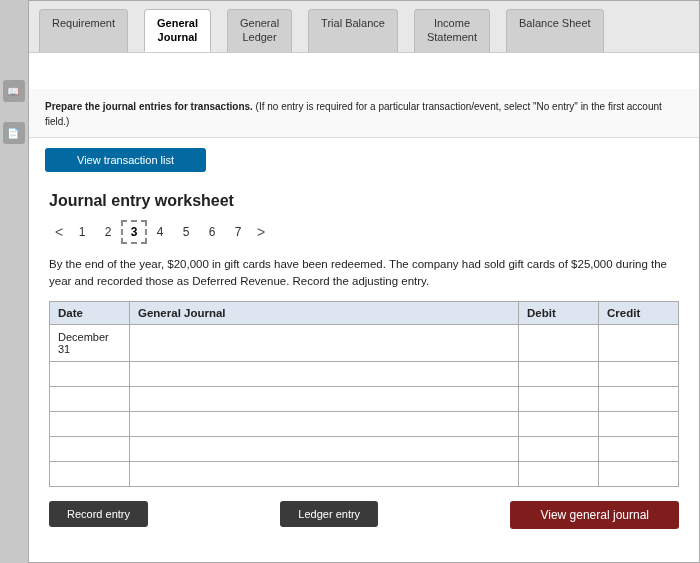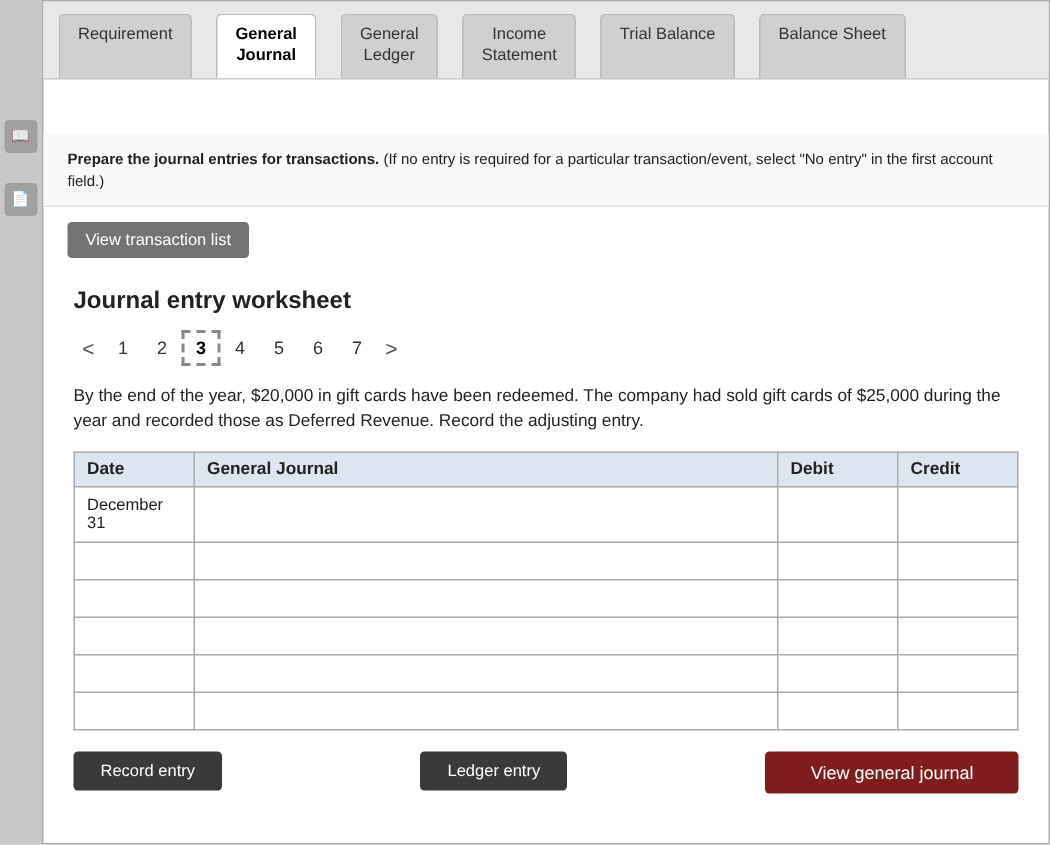--- a/index.html
+++ b/index.html
@@ -83,23 +83,23 @@
       border-bottom: 1px solid #ddd;
       line-height: 1.5;
       margin-top: 36px;
     }
     .instructions span.bold {
       font-weight: bold;
     }
     
     .btn-blue {
       display: inline-block;
-      background: #737373;
-      color: white;
-      padding: 6px 12px;
+      background: #0369a1;
+      color: white;
+      padding: 6px 32px;
       border: none;
       border-radius: 3px;
       font-size: 11px;
       cursor: pointer;
       margin: 10px 16px;
     }
     
     .worksheet-area {
       padding: 10px 20px 16px 20px;
     }
@@ -241,22 +241,22 @@
     <div class="sidebar-icon">📖</div>
     <div class="sidebar-icon">📄</div>
   </div>
 
   <div class="main-content">
     
     <div class="tabs-row">
       <div class="tab">Requirement</div>
       <div class="tab active">General<br>Journal</div>
       <div class="tab">General<br>Ledger</div>
+      <div class="tab">Trial Balance</div>
       <div class="tab">Income<br>Statement</div>
-      <div class="tab">Trial Balance</div>
       <div class="tab">Balance Sheet</div>
     </div>
 
     
     <div class="instructions">
       <span>
         <span class="bold">Prepare the journal entries for transactions.</span> (If no entry is required for a particular transaction/event, select "No entry" in the first account field.)
       </span>
     </div>
 

